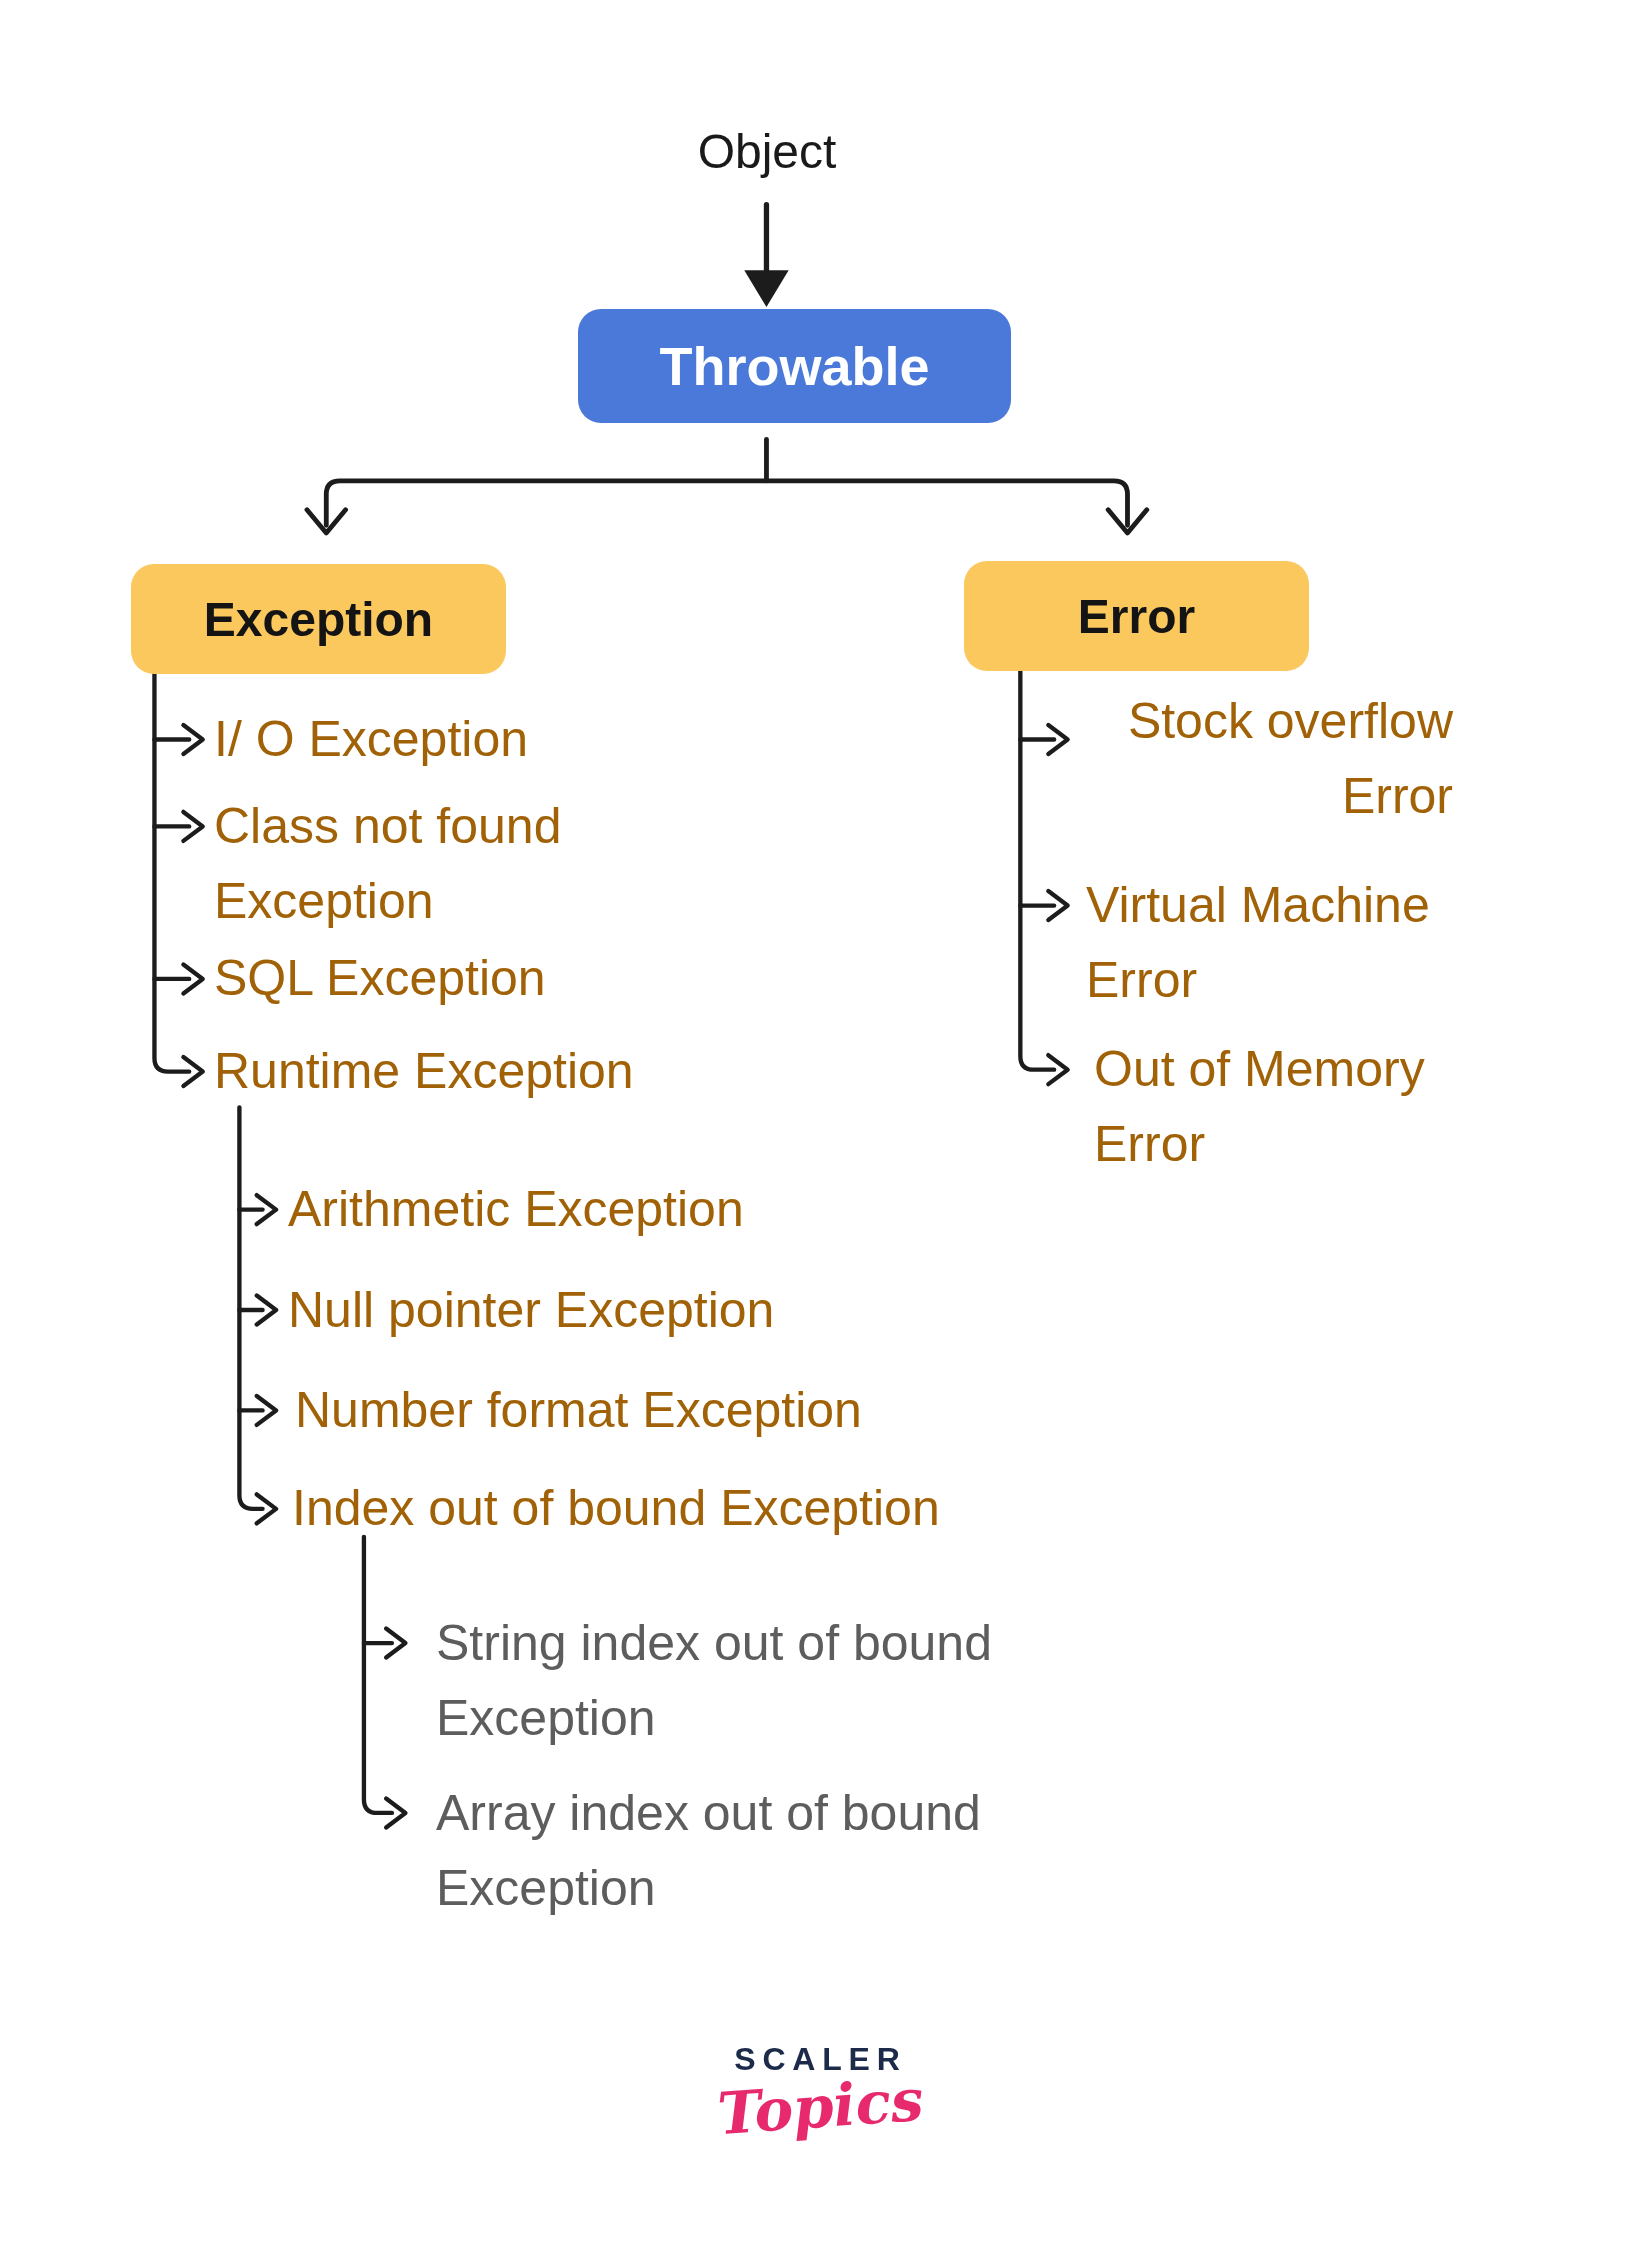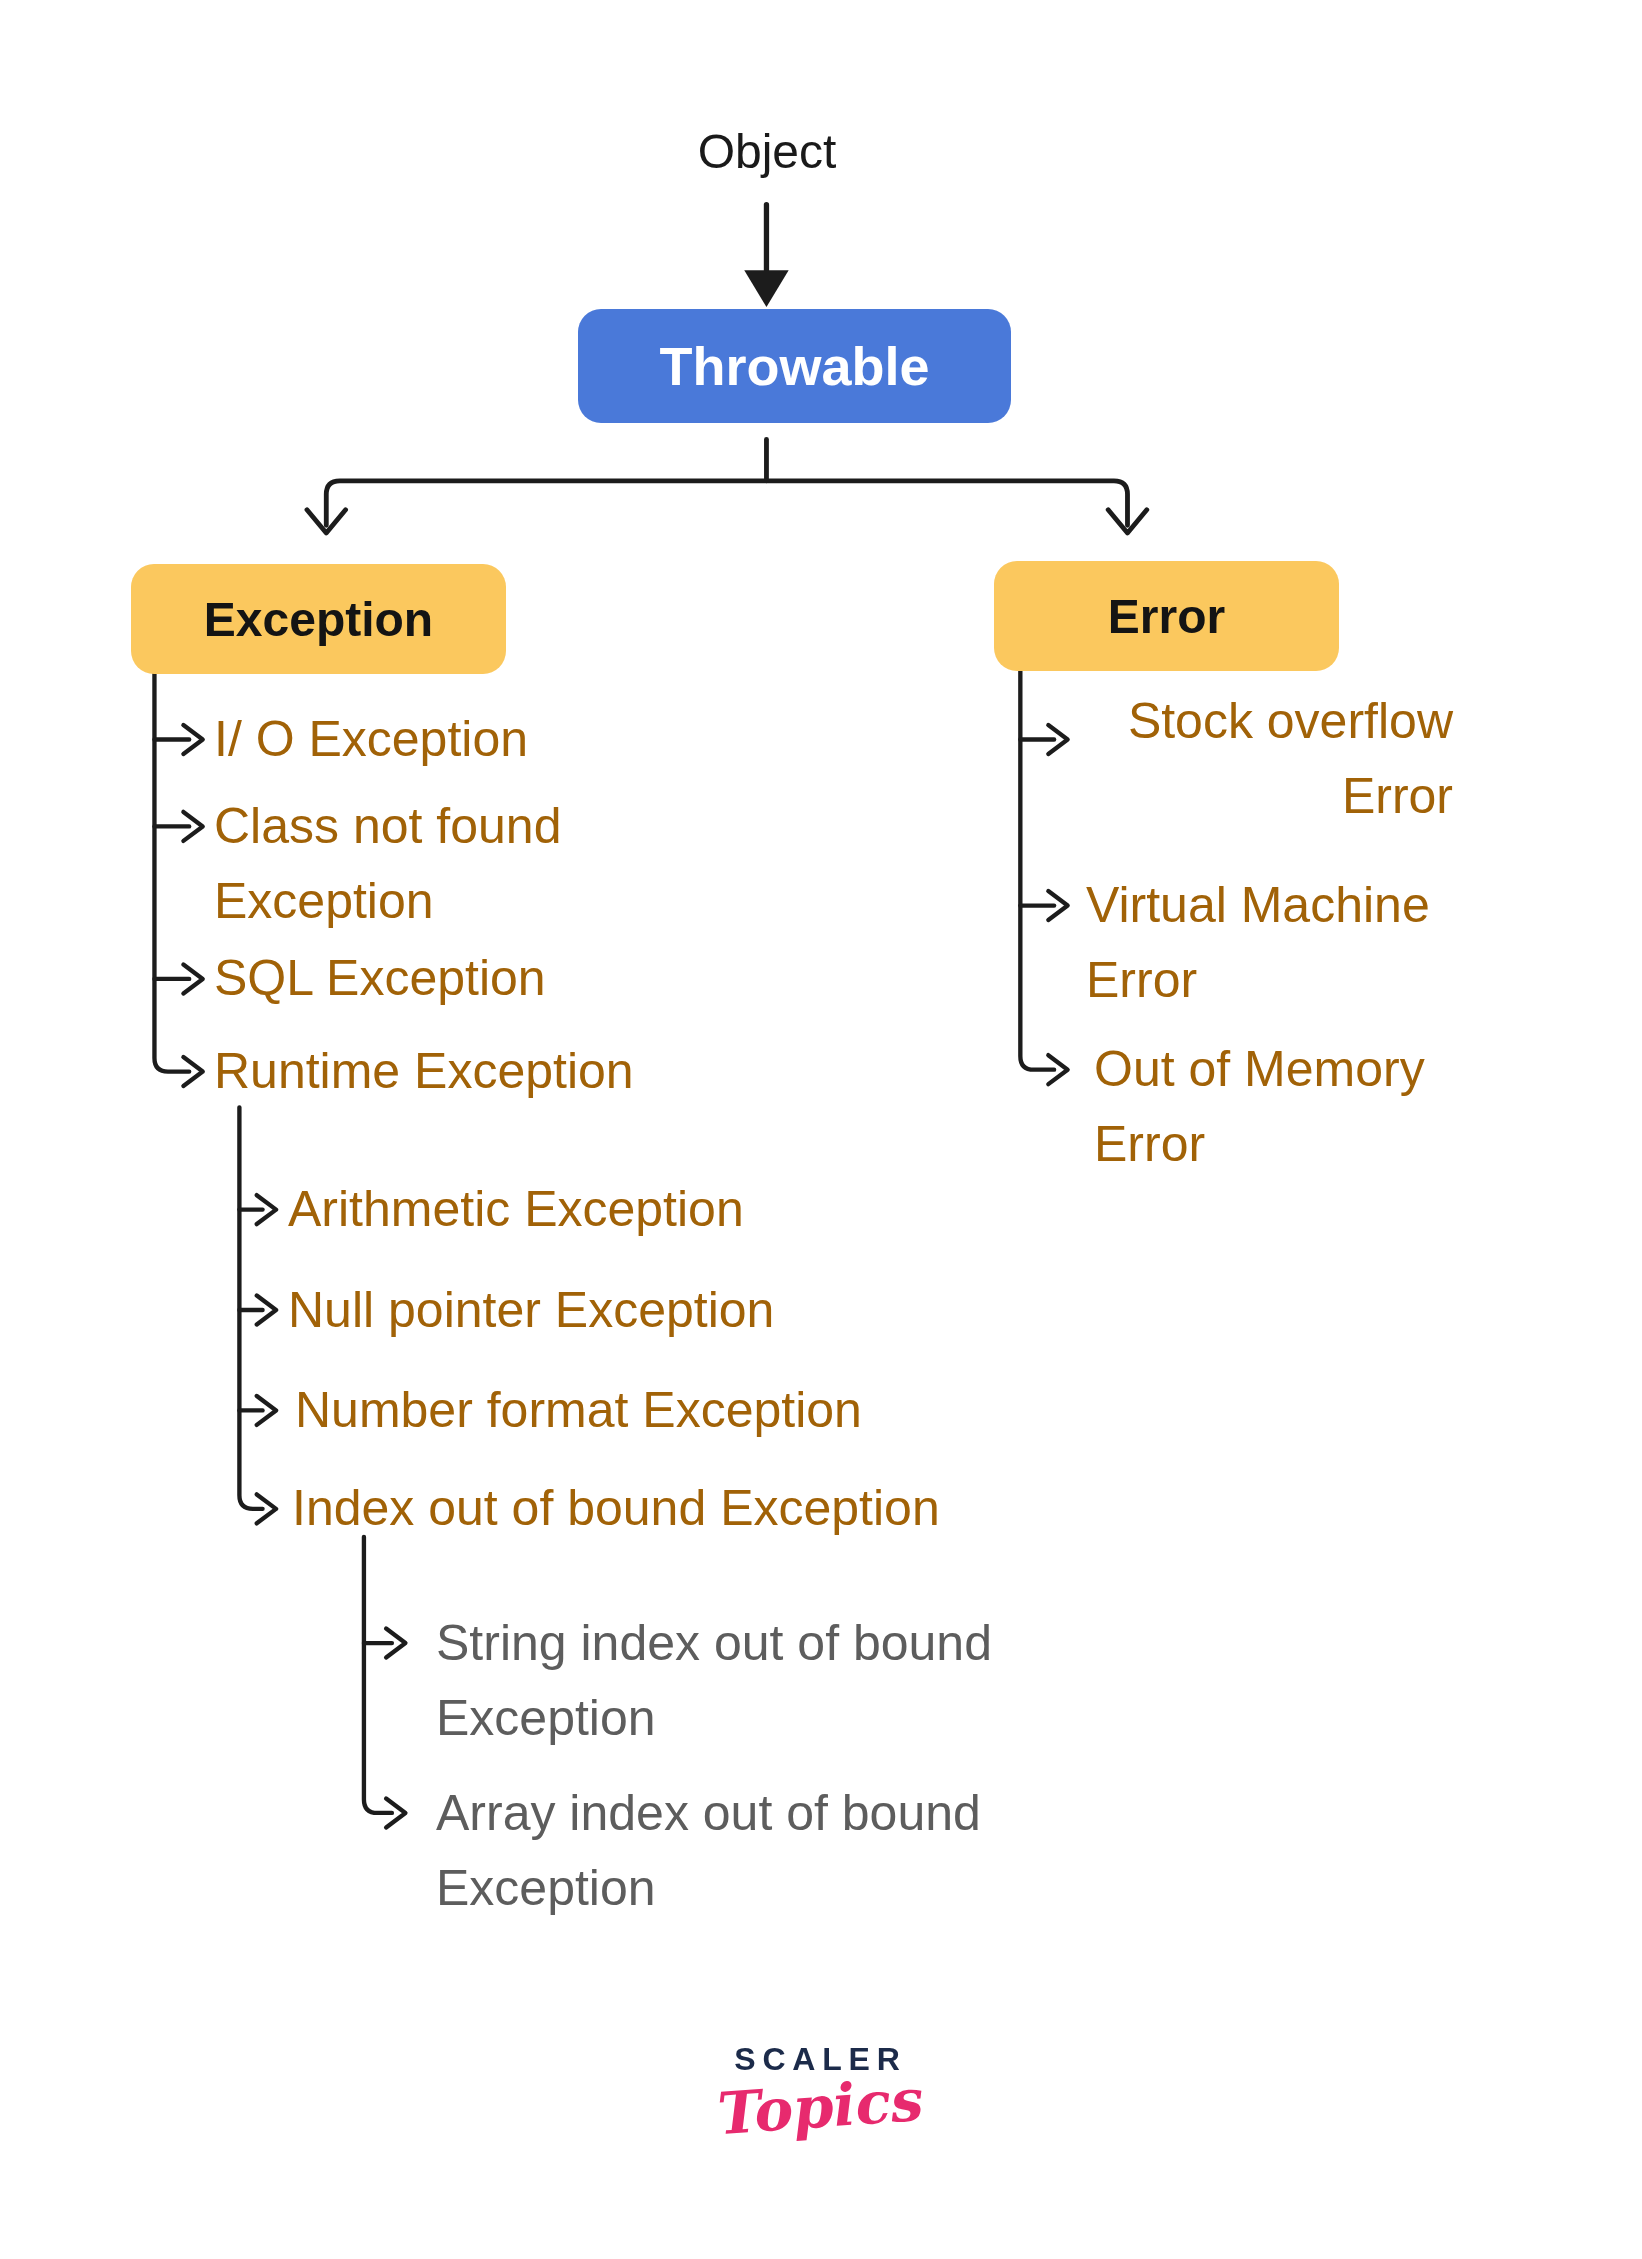--- a/index.html
+++ b/index.html
@@ -54,21 +54,21 @@
   .box-exception {
     left: 131px;
     top: 564px;
     width: 375px;
     height: 110px;
     background: #FBC85E;
     color: #141414;
     font-size: 48px;
   }
   .box-error {
-    left: 994px;
+    left: 964px;
     top: 561px;
     width: 345px;
     height: 110px;
     background: #FBC85E;
     color: #141414;
     font-size: 48px;
   }
   .item {
     position: absolute;
     font-size: 50px;

